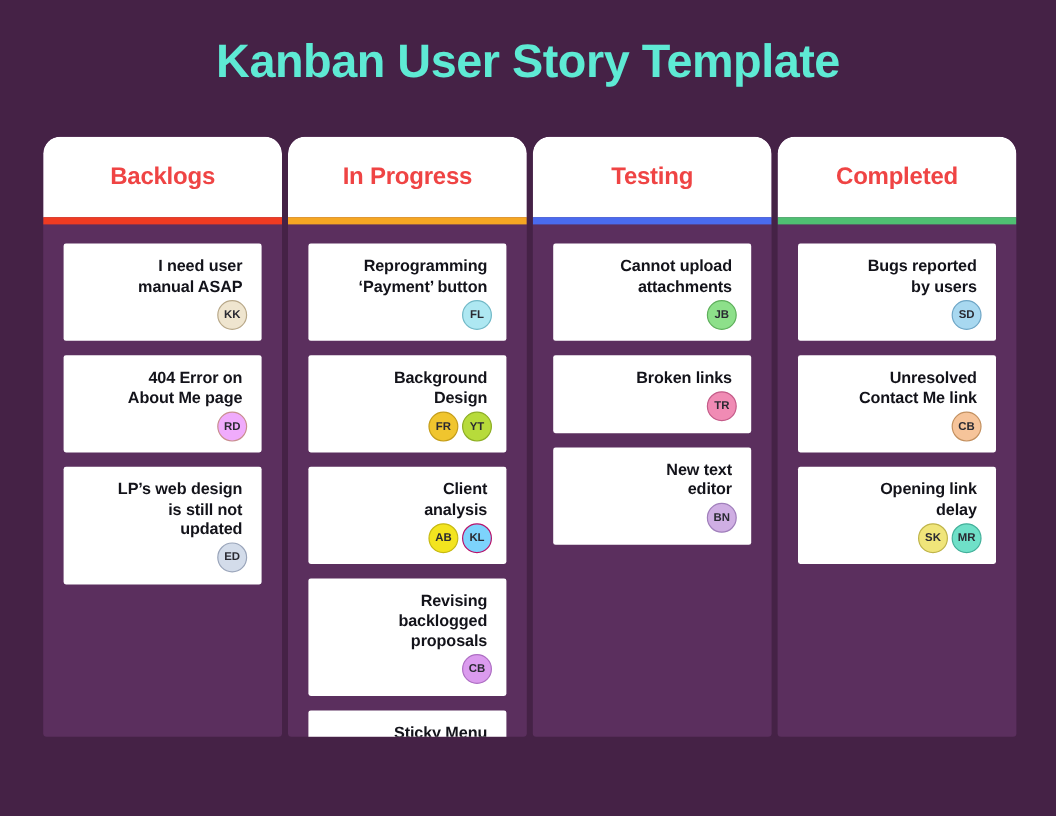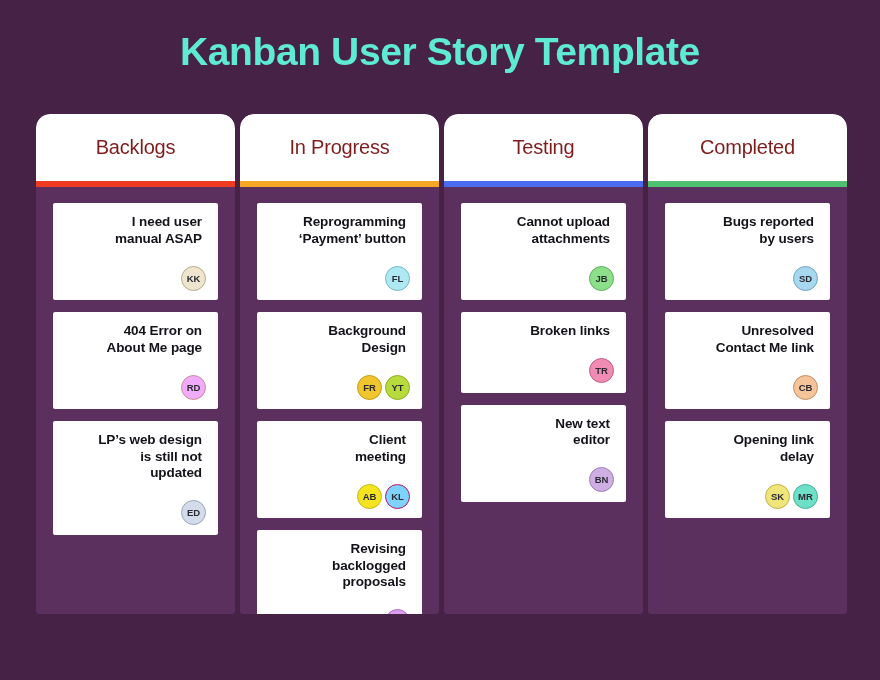--- a/index.html
+++ b/index.html
@@ -46,23 +46,23 @@
   .col-header {
     background: #FFFFFF;
     border-radius: 14px 14px 0 0;
     height: 67px;
     display: flex;
     align-items: center;
     justify-content: center;
     flex: none;
   }
   .col-header-title {
-    color: #7f1d1d;
+    color: #ef4444;
     font-size: 20px;
-    font-weight: normal;
+    font-weight: bold;
     letter-spacing: -0.2px;
   }
   .col-accent {
     height: 6px;
     flex: none;
   }
   .col-body {
     flex: 1;
     padding: 16px 17px 0 17px;
     display: flex;
@@ -85,21 +85,21 @@
     letter-spacing: -0.1px;
     white-space: pre-line;
     padding-right: 4px;
     text-align: right;
   }
   .card-avatars {
     display: flex;
     justify-content: flex-end;
     align-items: center;
     gap: 3px;
-    margin-top: 18px;
+    margin-top: 2px;
     height: 26px;
   }
   .avatar {
     width: 25px;
     height: 25px;
     border-radius: 50%;
     display: flex;
     align-items: center;
     justify-content: center;
     font-size: 9.5px;
@@ -160,21 +160,21 @@
         <div class="card">
           <div class="card-text">Background
 Design</div>
           <div class="card-avatars">
             <div class="avatar" style="background: rgb(240, 197, 46); border: 1px solid rgb(196, 156, 23);">FR</div>
             <div class="avatar" style="background: rgb(183, 219, 59); border: 1px solid rgb(141, 174, 36);">YT</div>
           </div>
         </div>
         <div class="card">
           <div class="card-text">Client
-meeting</div>
+analysis</div>
           <div class="card-avatars">
             <div class="avatar" style="background: rgb(243, 228, 31); border: 1px solid rgb(198, 185, 18);">AB</div>
             <div class="avatar" style="background: #7dd3fc; border: 1px solid rgb(185, 19, 107);">KL</div>
           </div>
         </div>
         <div class="card">
           <div class="card-text">Revising
 backlogged
 proposals</div>
           <div class="card-avatars">

